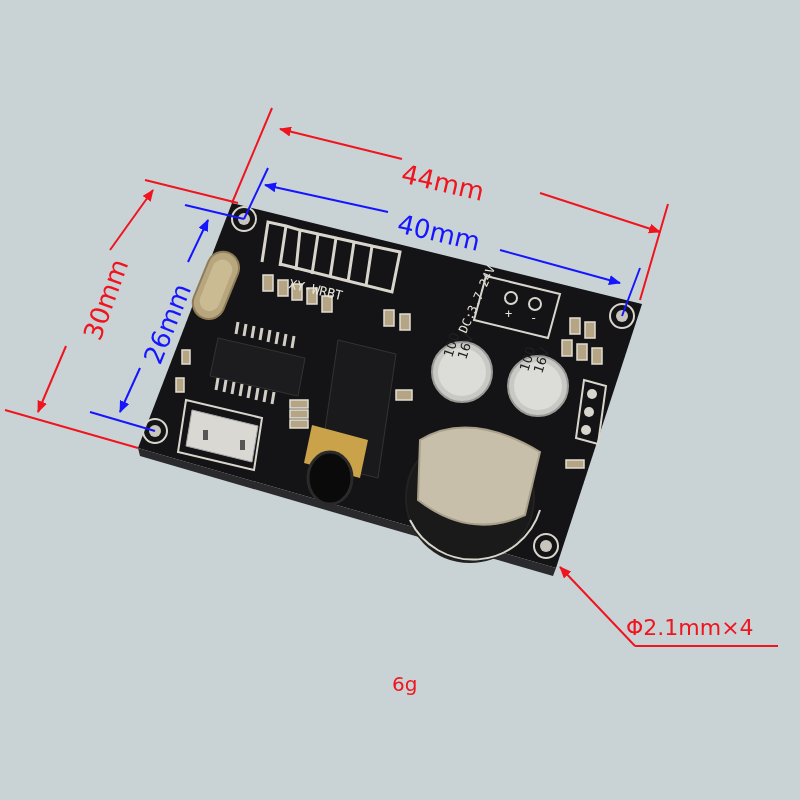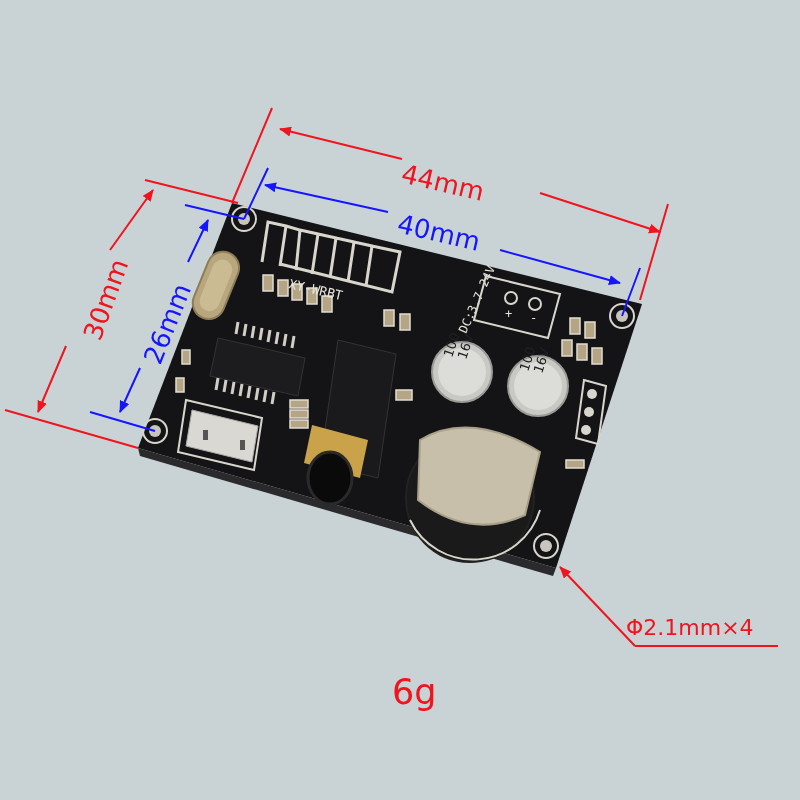--- a/index.html
+++ b/index.html
@@ -1,21 +1,21 @@
 <!DOCTYPE html>
 <html><head>
 <meta charset="utf-8">
 <style>
   html, body { margin: 0; padding: 0; }
   body { width: 800px; height: 800px; background: #c9d3d6; overflow: hidden; position: relative; font-family: "DejaVu Sans", sans-serif; }
   #stage { position: absolute; left: 0; top: 0; width: 800px; height: 800px; }
   .dim-red { fill: #f0141e; font-size: 26px; }
   .dim-blue { fill: #1515ff; font-size: 26px; }
   .silk { fill: #e8e6dc; font-family: "DejaVu Sans Mono", monospace; }
-  .weight { position: absolute; left: 392px; top: 672px; color: #f0141e; font-size: 35px; }
+  .weight { position: absolute; left: 392px; top: 672px; color: #f0141e; font-size: 20px; }
 </style>
 </head>
 <body>
 
 <svg id="stage" viewBox="0 0 800 800" xmlns="http://www.w3.org/2000/svg">
   <defs>
     <marker id="arrR" markerWidth="12" markerHeight="10" refX="11" refY="5" orient="auto" markerUnits="userSpaceOnUse">
       <path d="M0,0 L12,5 L0,10 z" fill="#f0141e"></path>
     </marker>
     <marker id="arrB" markerWidth="12" markerHeight="10" refX="11" refY="5" orient="auto" markerUnits="userSpaceOnUse">

